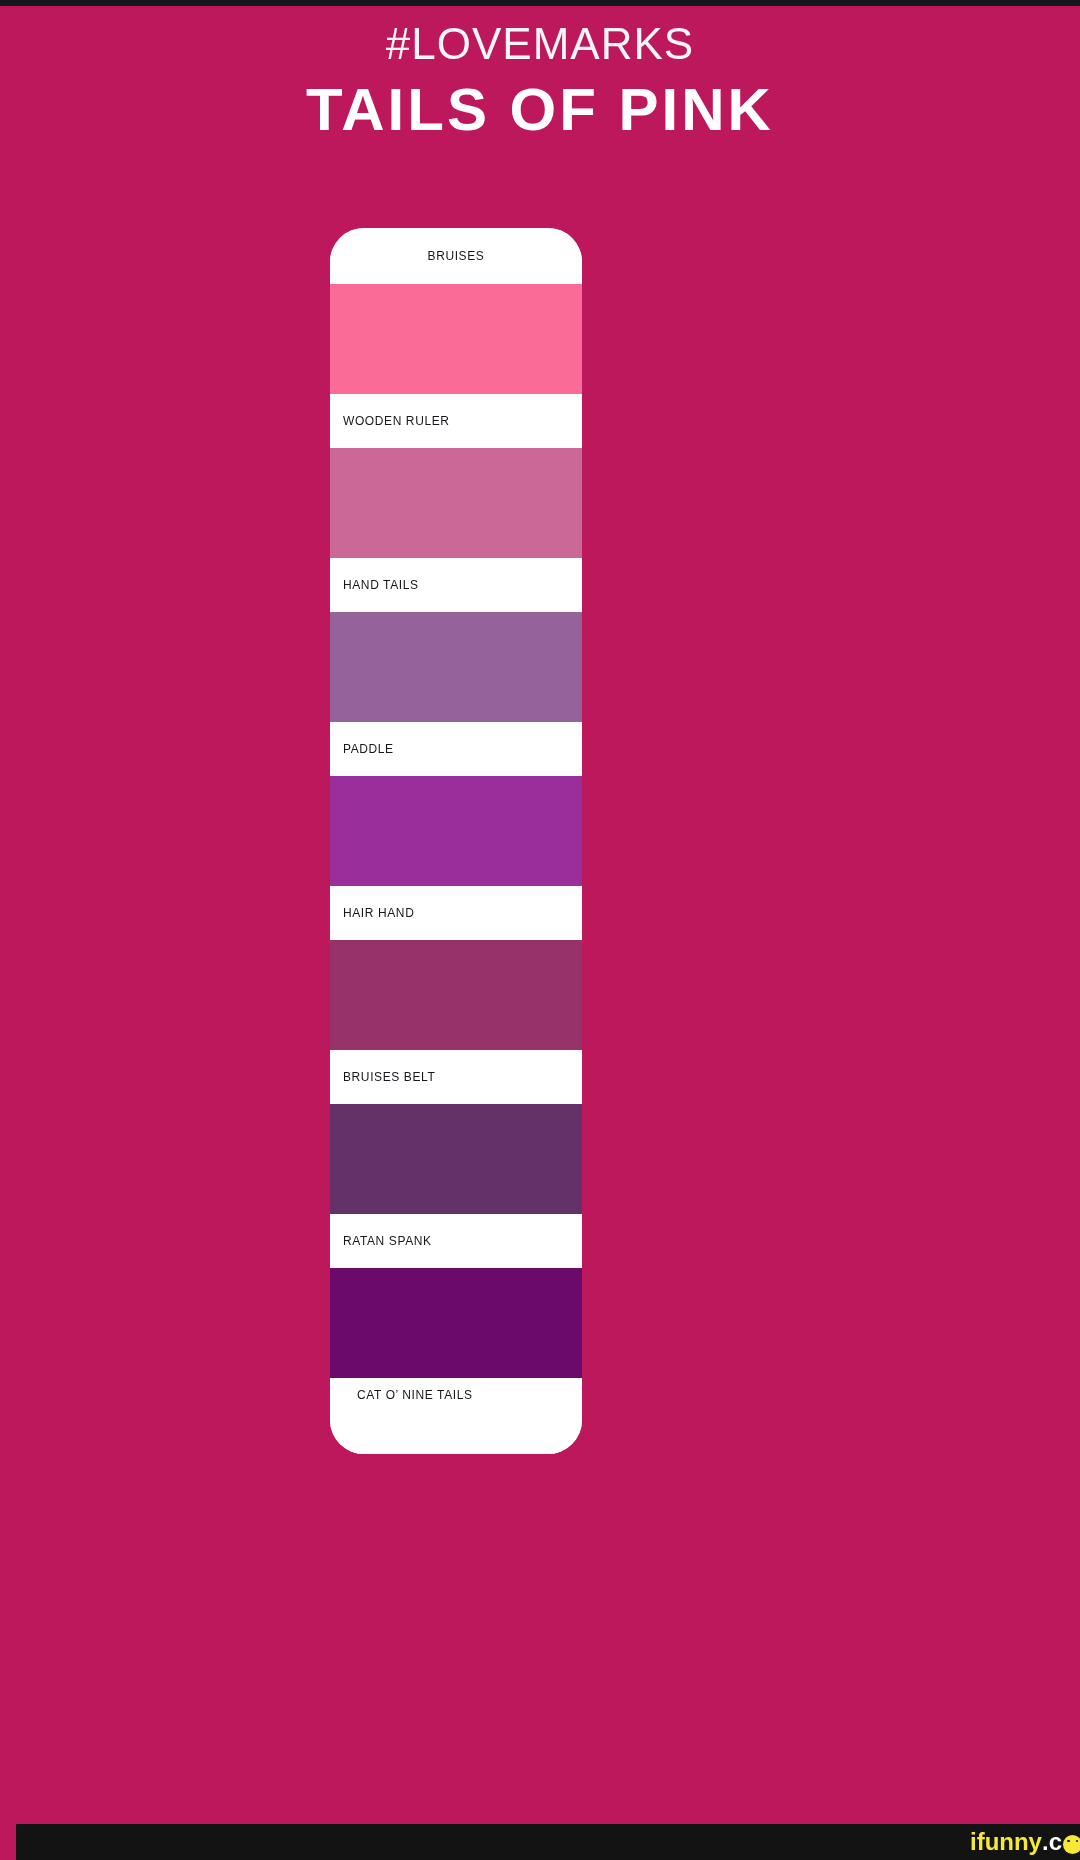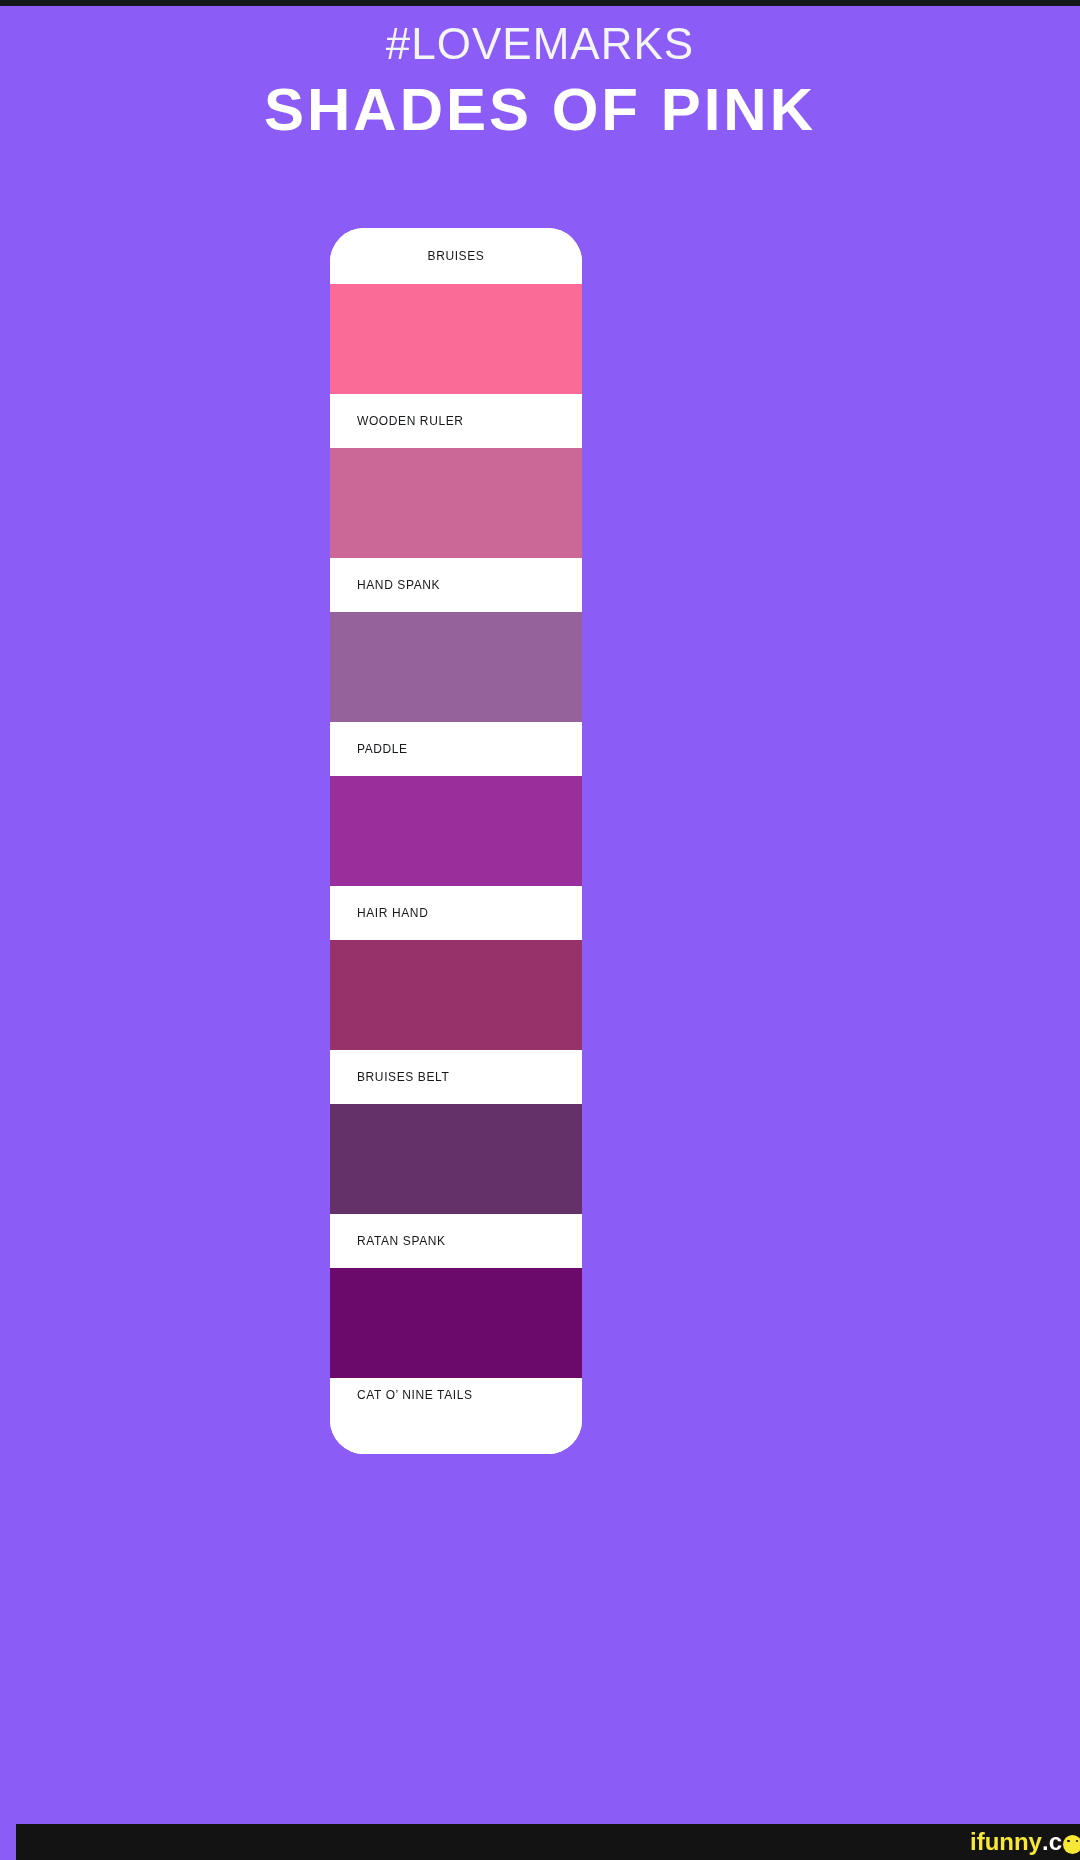--- a/index.html
+++ b/index.html
@@ -78,21 +78,21 @@
     align-items: center;
   }
   .label-band.first {
     height: 56px;
     justify-content: center;
     padding: 0;
   }
   .label-band.normal {
     height: 54px;
     justify-content: flex-start;
-    padding-left: 27px;
+    padding-left: 13px;
   }
   .label-band.last {
     height: 76px;
     justify-content: flex-start;
     padding-left: 27px;
     align-items: flex-start;
     padding-top: 10px;
   }
   .label-text {
     font-family: "Liberation Sans", sans-serif;
@@ -153,43 +153,43 @@
     position: absolute;
     right: 4px; top: 5px;
     width: 2.5px; height: 2.5px;
     border-radius: 50%;
     background: #131313;
   }
 </style>
 </head>
 <body>
 
-<div id="page" style="background-color: #8b5cf6;">
+<div id="page" style="background-color: #be185d;">
 
   <div class="top-strip"></div>
 
   <div class="heading-block">
     <div class="hashtag">#LOVEMARKS</div>
-    <div class="title">SHADES OF PINK</div>
+    <div class="title">TAILS OF PINK</div>
   </div>
 
   <div class="card">
 
     <div class="label-band first">
       <span class="label-text">BRUISES</span>
     </div>
 
     <div class="swatch" style="background-color: rgb(250, 107, 151);"></div>
     <div class="label-band normal">
       <span class="label-text">WOODEN RULER</span>
     </div>
 
     <div class="swatch" style="background-color: rgb(203, 104, 151);"></div>
     <div class="label-band normal">
-      <span class="label-text">HAND SPANK</span>
+      <span class="label-text">HAND TAILS</span>
     </div>
 
     <div class="swatch" style="background-color: rgb(150, 98, 156);"></div>
     <div class="label-band normal">
       <span class="label-text">PADDLE</span>
     </div>
 
     <div class="swatch" style="background-color: rgb(154, 47, 156);"></div>
     <div class="label-band normal">
       <span class="label-text">HAIR HAND</span>

